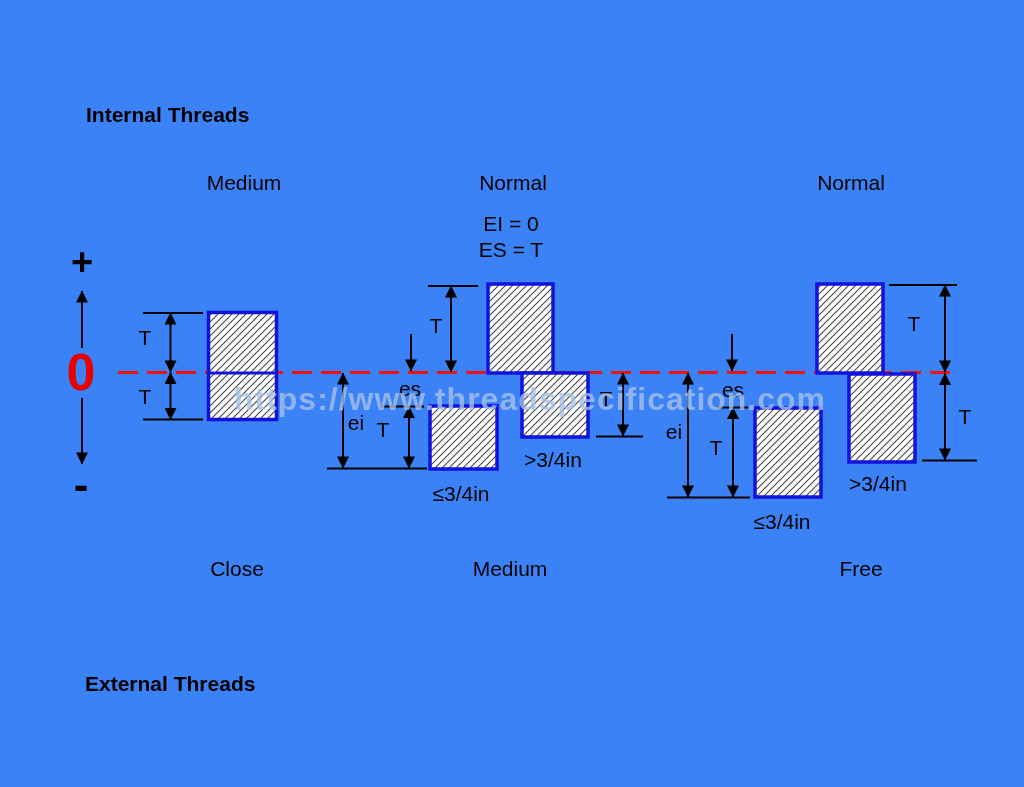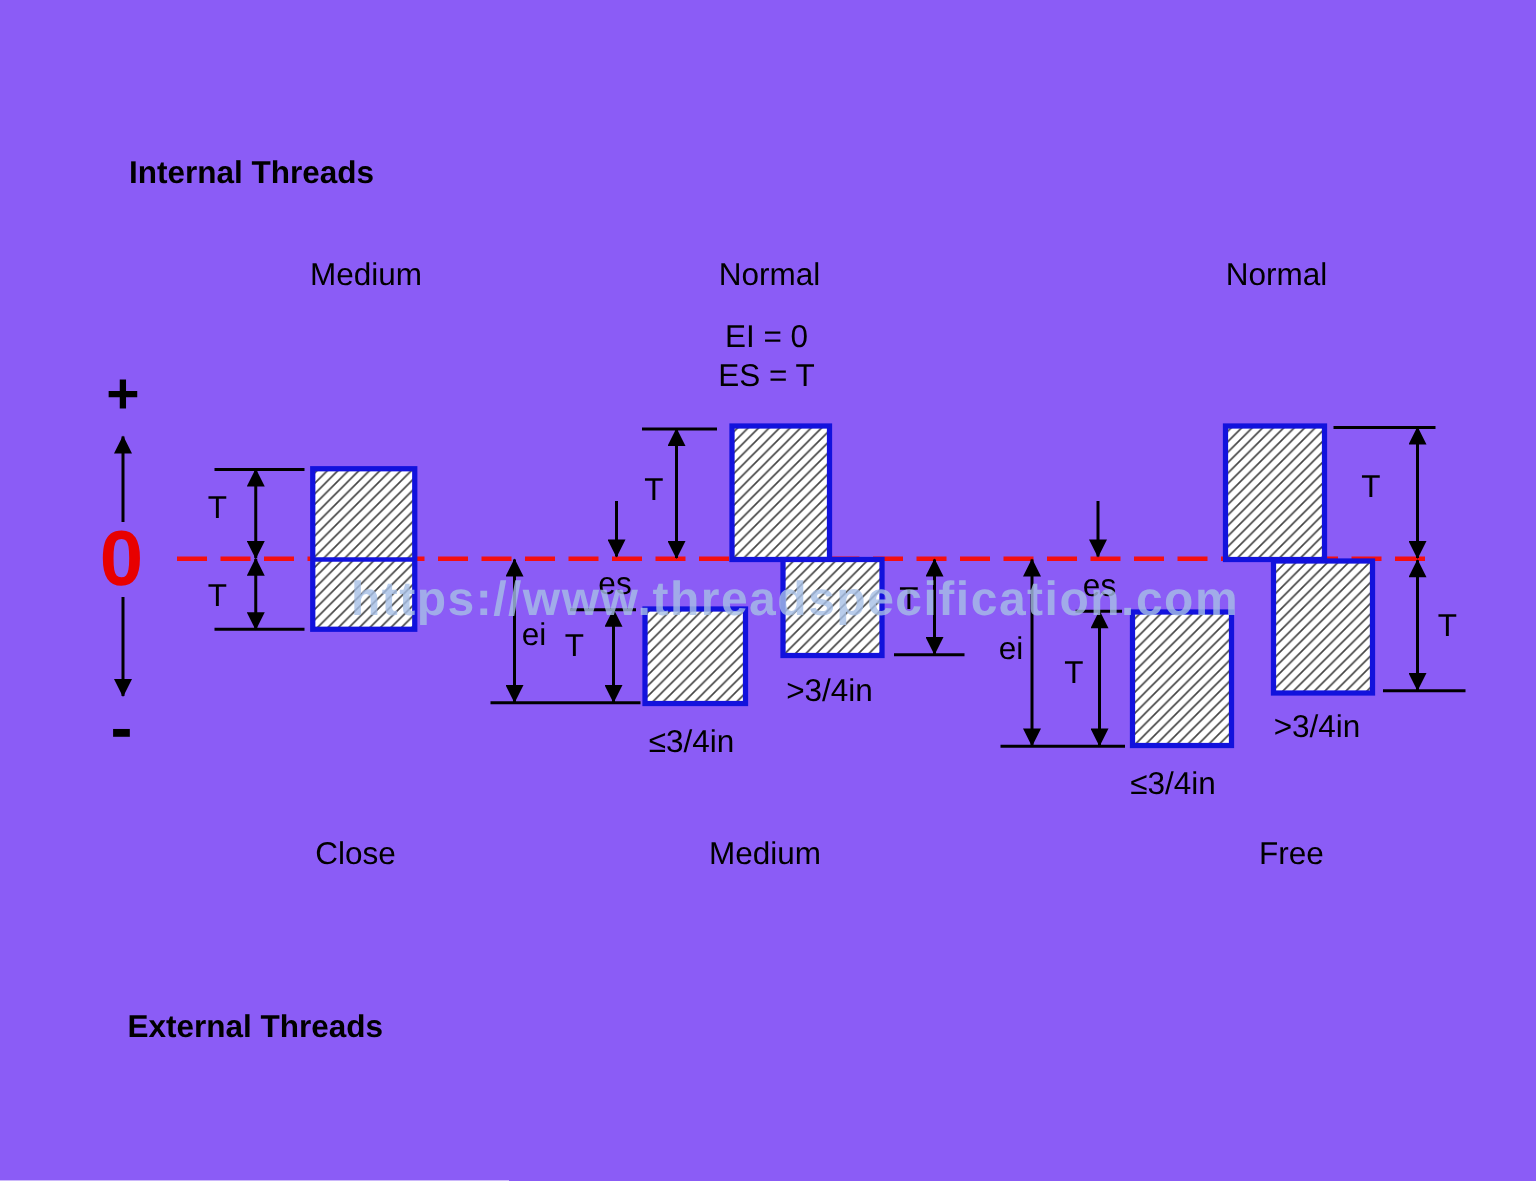--- a/index.html
+++ b/index.html
@@ -1,19 +1,19 @@
 <!DOCTYPE html>
 <html><head>
 <meta charset="utf-8">
 <style>
   html,body{margin:0;padding:0;background:#ffffff;}
   .stage{
     position:relative;
     width:1024px;height:787px;
-    background:#8b5cf6;
+    background:#3b82f6;
     font-family:"Liberation Sans", sans-serif;
     overflow:hidden;
   }
   svg{display:block;}
   text{
     font-family:"Liberation Sans", sans-serif;
     fill:#000000;
     font-size:21px;
   }
   .bold{font-weight:bold;}

